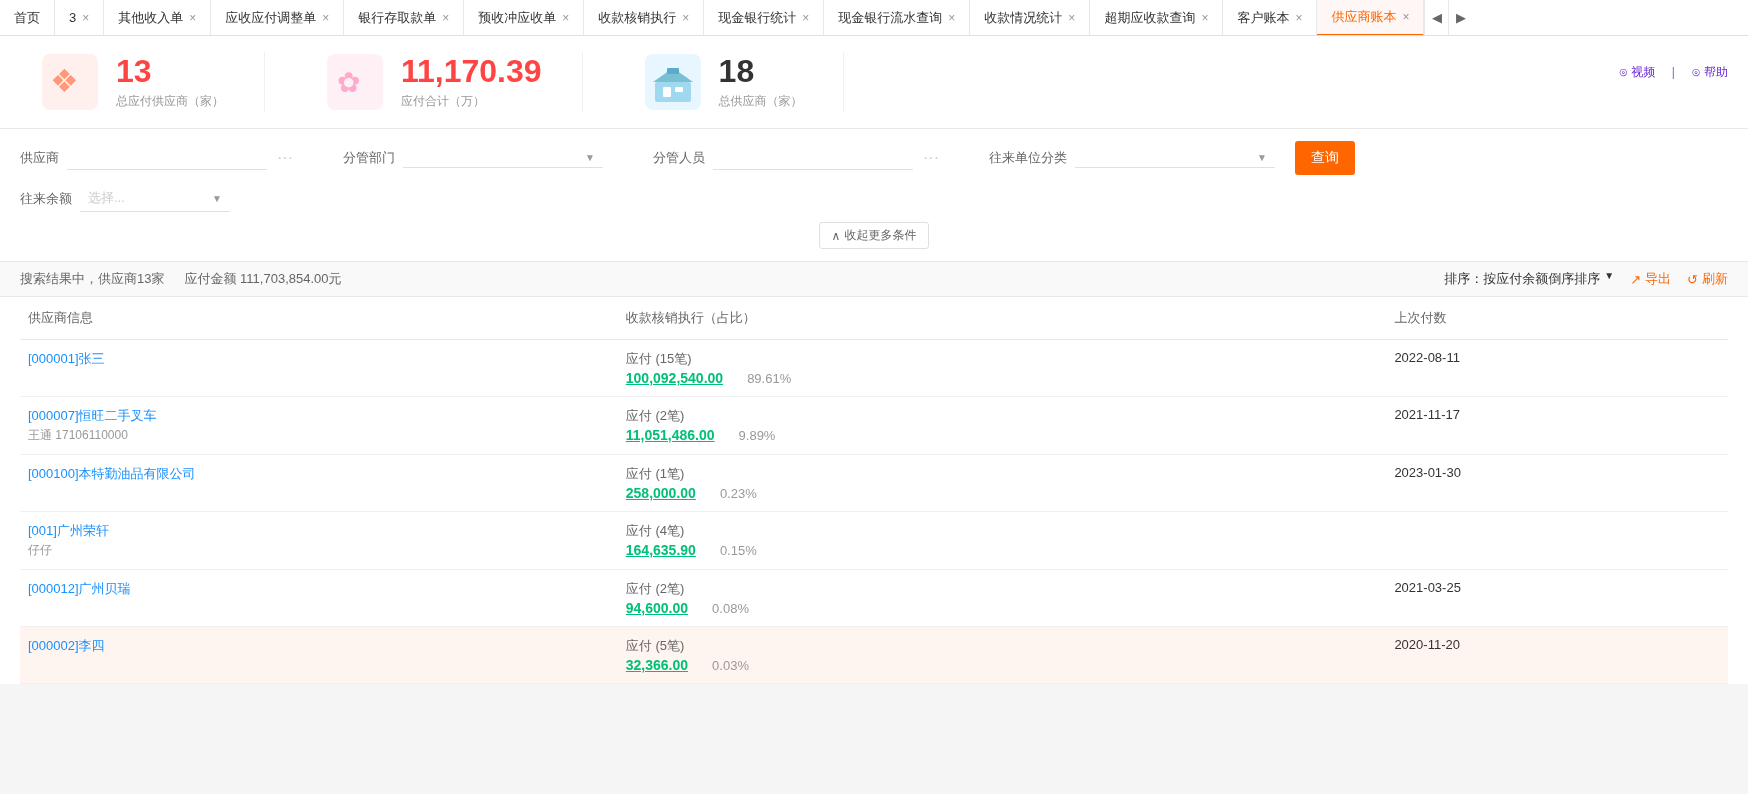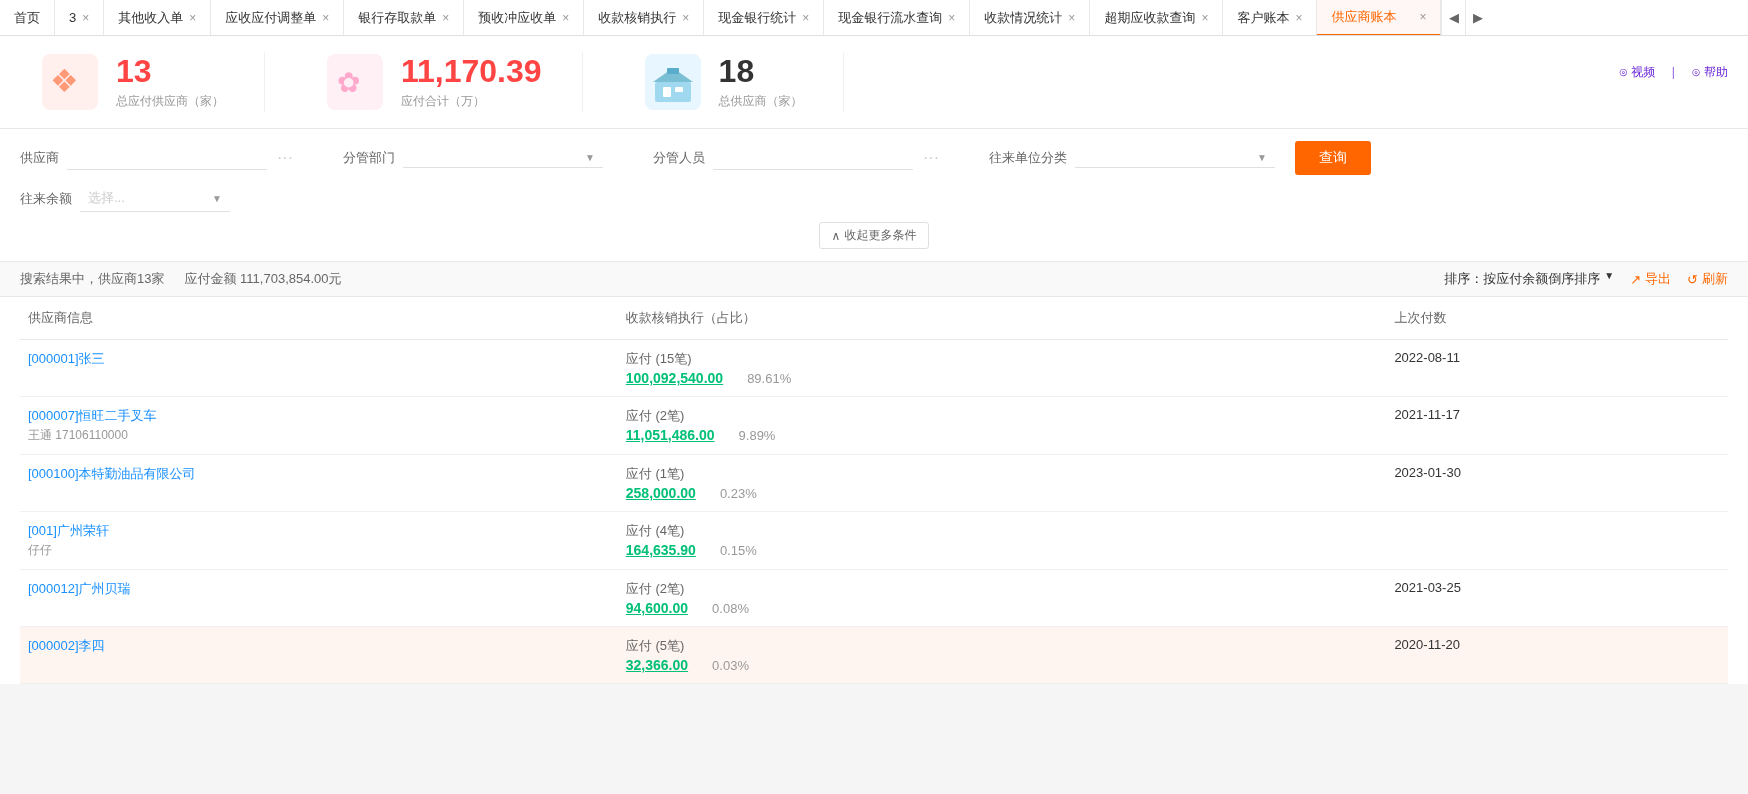--- a/index.html
+++ b/index.html
@@ -1,21 +1,21 @@
 <!DOCTYPE html>
 <html><head>
   <meta charset="utf-8">
   <style>
     * { margin: 0; padding: 0; box-sizing: border-box; }
     body { font-family: "Microsoft YaHei", "SimHei", sans-serif; font-size: 13px; background: #f5f5f5; color: #333; width: 1748px; overflow-x: hidden; }
 
     
     .top-nav { display: flex; align-items: center; background: #fff; border-bottom: 1px solid #e0e0e0; height: 36px; padding: 0; overflow: hidden; }
     .nav-tab { display: flex; align-items: center; padding: 0 14px; height: 36px; font-size: 13px; color: #333; border-right: 1px solid #e8e8e8; cursor: pointer; white-space: nowrap; flex-shrink: 0; }
-    .nav-tab.active { background: #fff7f5; color: #ff6600; border-bottom: 2px solid #ff6600; gap: 17px; }
+    .nav-tab.active { background: #fff7f5; color: #ff6600; border-bottom: 2px solid #ff6600; }
     .nav-tab .close-btn { margin-left: 6px; color: #999; font-size: 12px; cursor: pointer; }
     .nav-arrow { width: 24px; height: 36px; display: flex; align-items: center; justify-content: center; border-left: 1px solid #e8e8e8; cursor: pointer; color: #666; flex-shrink: 0; }
 
     
     .summary-bar { display: flex; background: #fff; border-bottom: 1px solid #e8e8e8; padding: 16px 20px; align-items: center; position: relative; }
     .summary-card { display: flex; align-items: center; padding: 0 40px 0 20px; border-right: 1px solid #f0f0f0; }
     .summary-card:last-child { border-right: none; }
     .card-icon { width: 60px; height: 60px; margin-right: 16px; display: flex; align-items: center; justify-content: center; }
     .card-icon svg { width: 56px; height: 56px; }
     .card-content .number { font-size: 32px; font-weight: bold; color: #ff4444; line-height: 1.1; }
@@ -29,21 +29,21 @@
     .filter-row { display: flex; align-items: center; margin-bottom: 10px; gap: 20px; }
     .filter-row:last-child { margin-bottom: 0; }
     .filter-item { display: flex; align-items: center; gap: 8px; }
     .filter-label { color: #666; font-size: 13px; white-space: nowrap; }
     .filter-input { border: none; border-bottom: 1px solid #e0e0e0; padding: 4px 8px; font-size: 13px; color: #333; width: 180px; outline: none; background: transparent; }
     .filter-select { display: flex; align-items: center; border-bottom: 1px solid #e0e0e0; padding: 4px 8px; min-width: 180px; cursor: pointer; background: transparent; }
     .filter-select .placeholder { color: #ccc; font-size: 13px; flex: 1; }
     .filter-select .chevron { color: #999; font-size: 10px; margin-left: 4px; }
     .filter-dots { color: #ccc; font-size: 16px; cursor: pointer; margin-left: 2px; }
     .collapse-btn { display: flex; align-items: center; gap: 4px; color: #666; font-size: 12px; cursor: pointer; border: 1px solid #e0e0e0; padding: 4px 12px; border-radius: 3px; background: #fff; margin: 0 auto; width: fit-content; }
-    .query-btn { background: #ff6600; color: #fff; border: none; padding: 8px 24px; border-radius: 3px; font-size: 14px; cursor: pointer; white-space: nowrap; }
+    .query-btn { background: #ff6600; color: #fff; border: none; padding: 8px 16px; border-radius: 3px; font-size: 14px; cursor: pointer; white-space: nowrap; }
 
     
     .result-bar { display: flex; align-items: center; justify-content: space-between; padding: 8px 20px; background: #f9f9f9; border-bottom: 1px solid #e8e8e8; font-size: 13px; color: #666; }
     .result-bar .left { display: flex; gap: 20px; }
     .result-bar .right { display: flex; align-items: center; gap: 16px; }
     .sort-select { display: flex; align-items: flex-start; gap: 4px; cursor: pointer; color: #333; }
     .action-btn { display: flex; align-items: center; gap: 4px; cursor: pointer; color: #ff6600; font-size: 13px; }
 
     
     .table-wrap { background: #fff; padding: 0 20px; }

